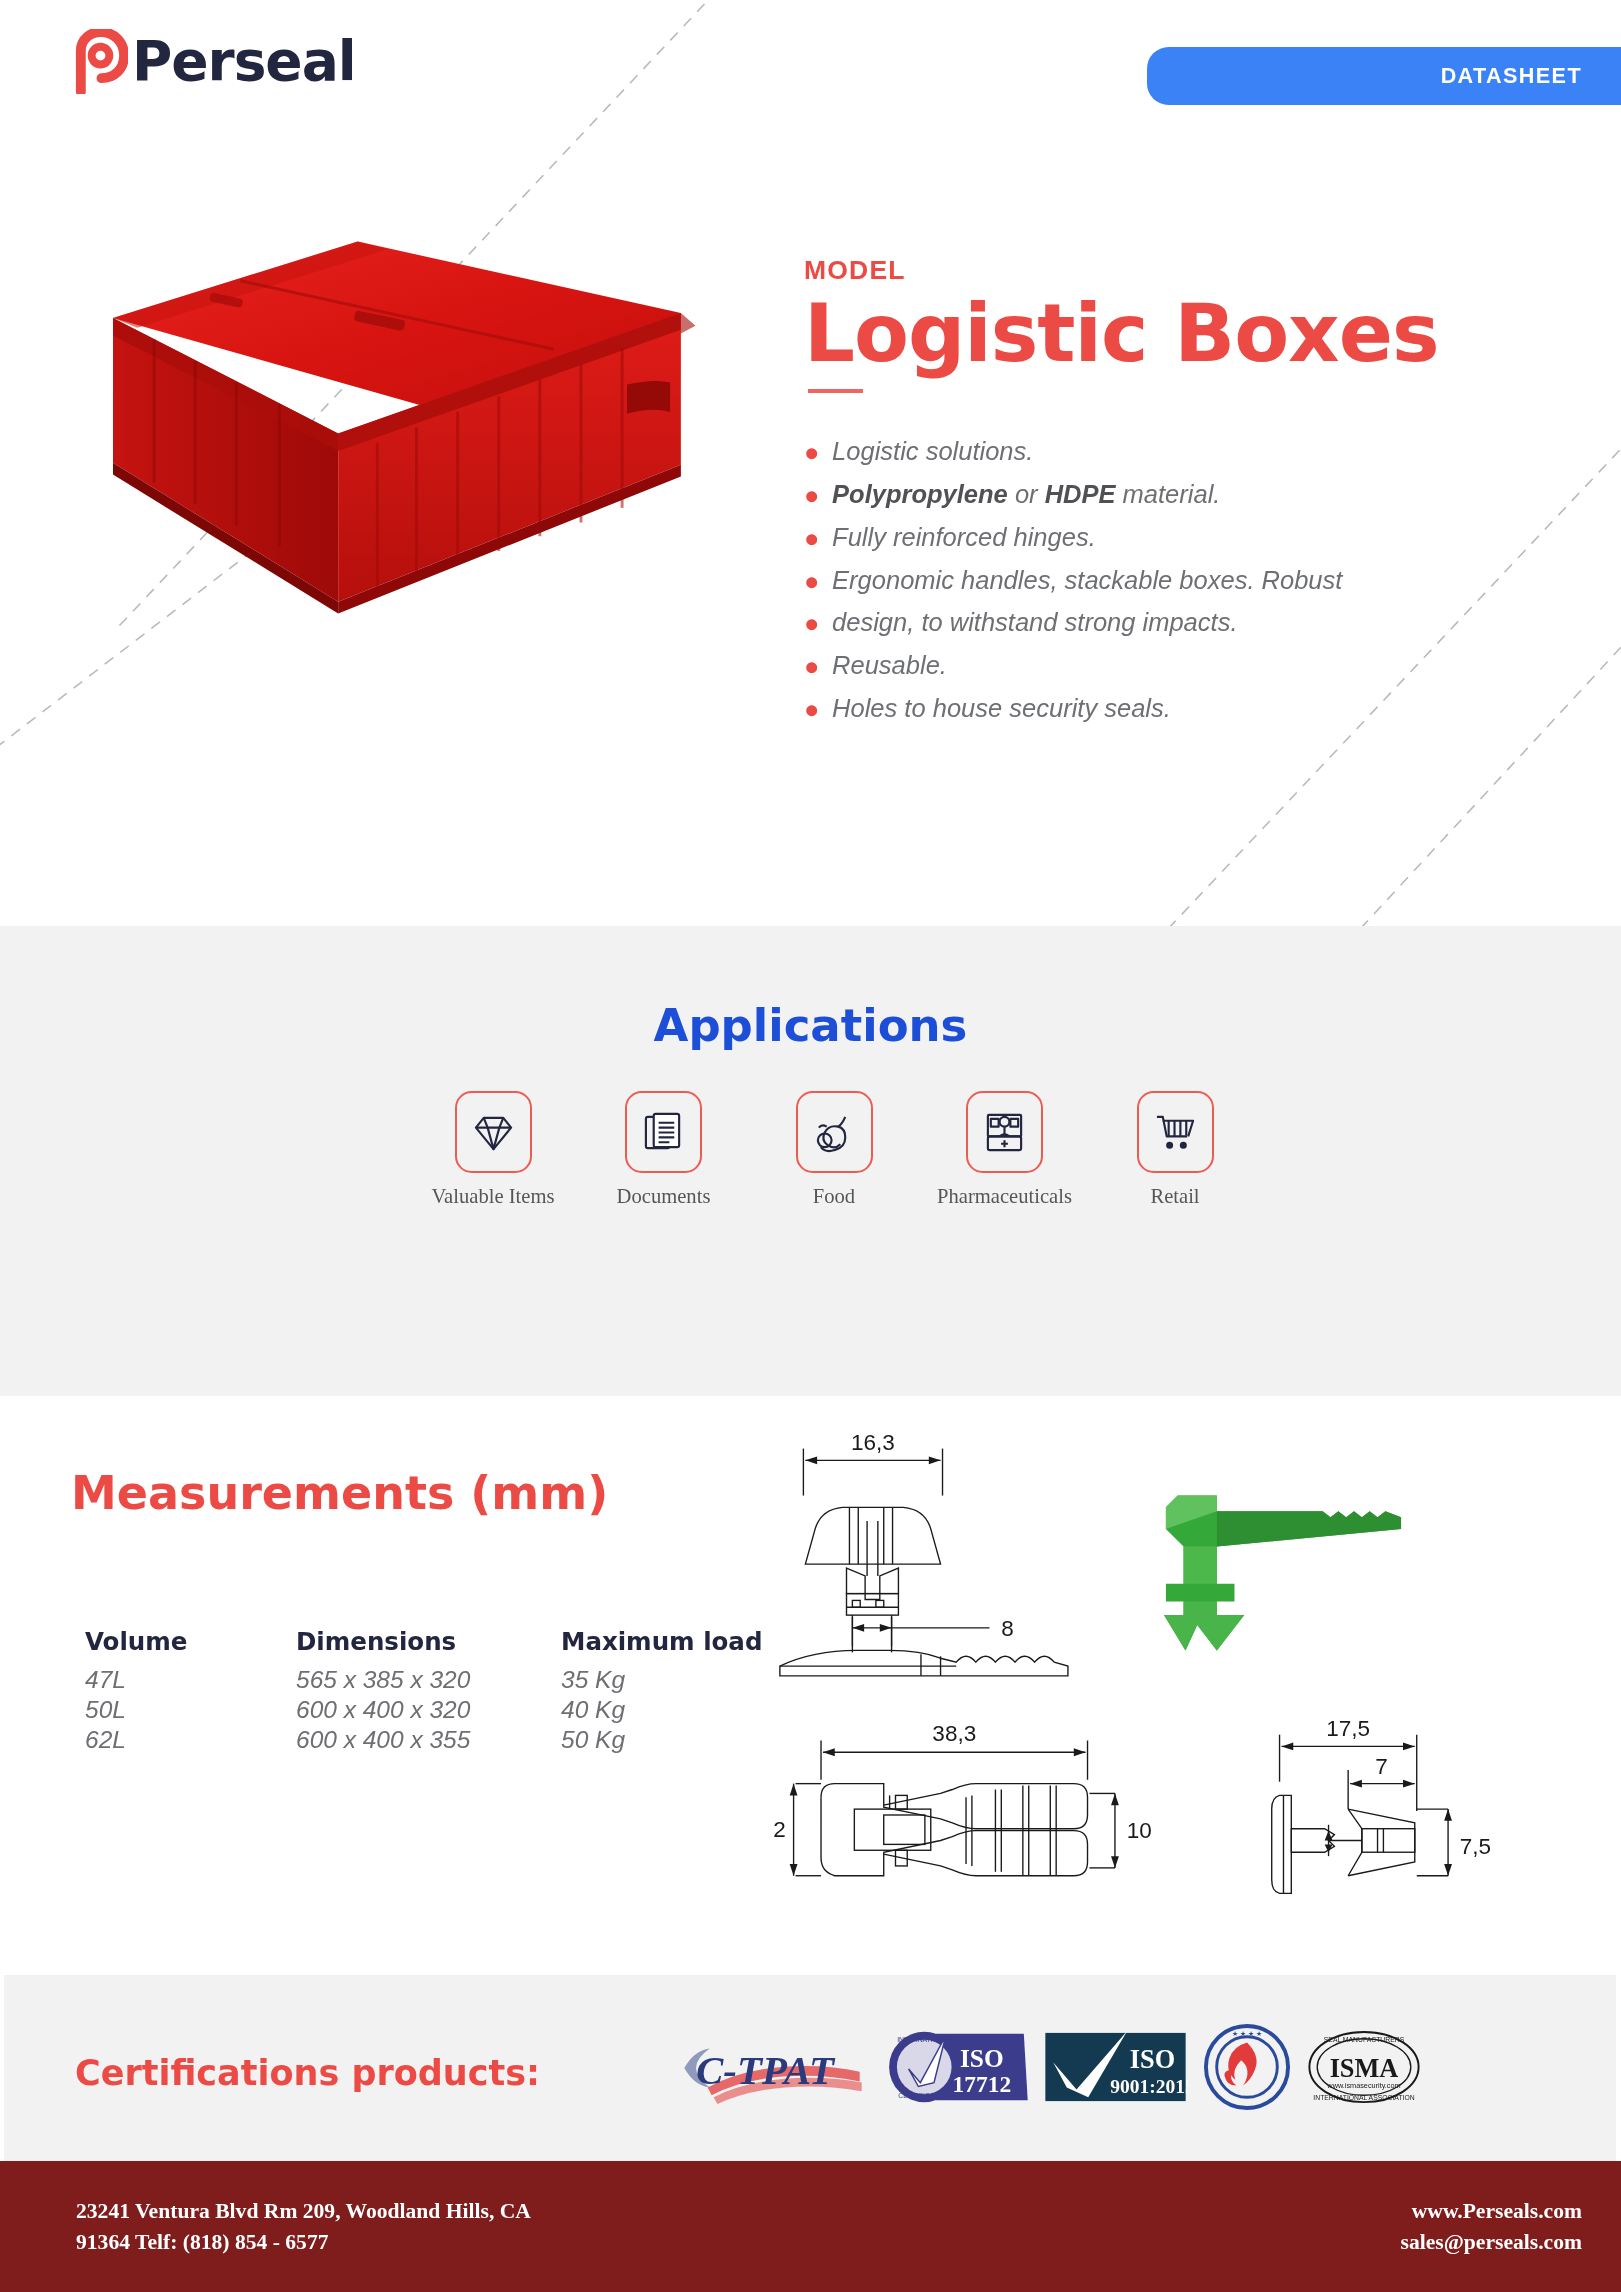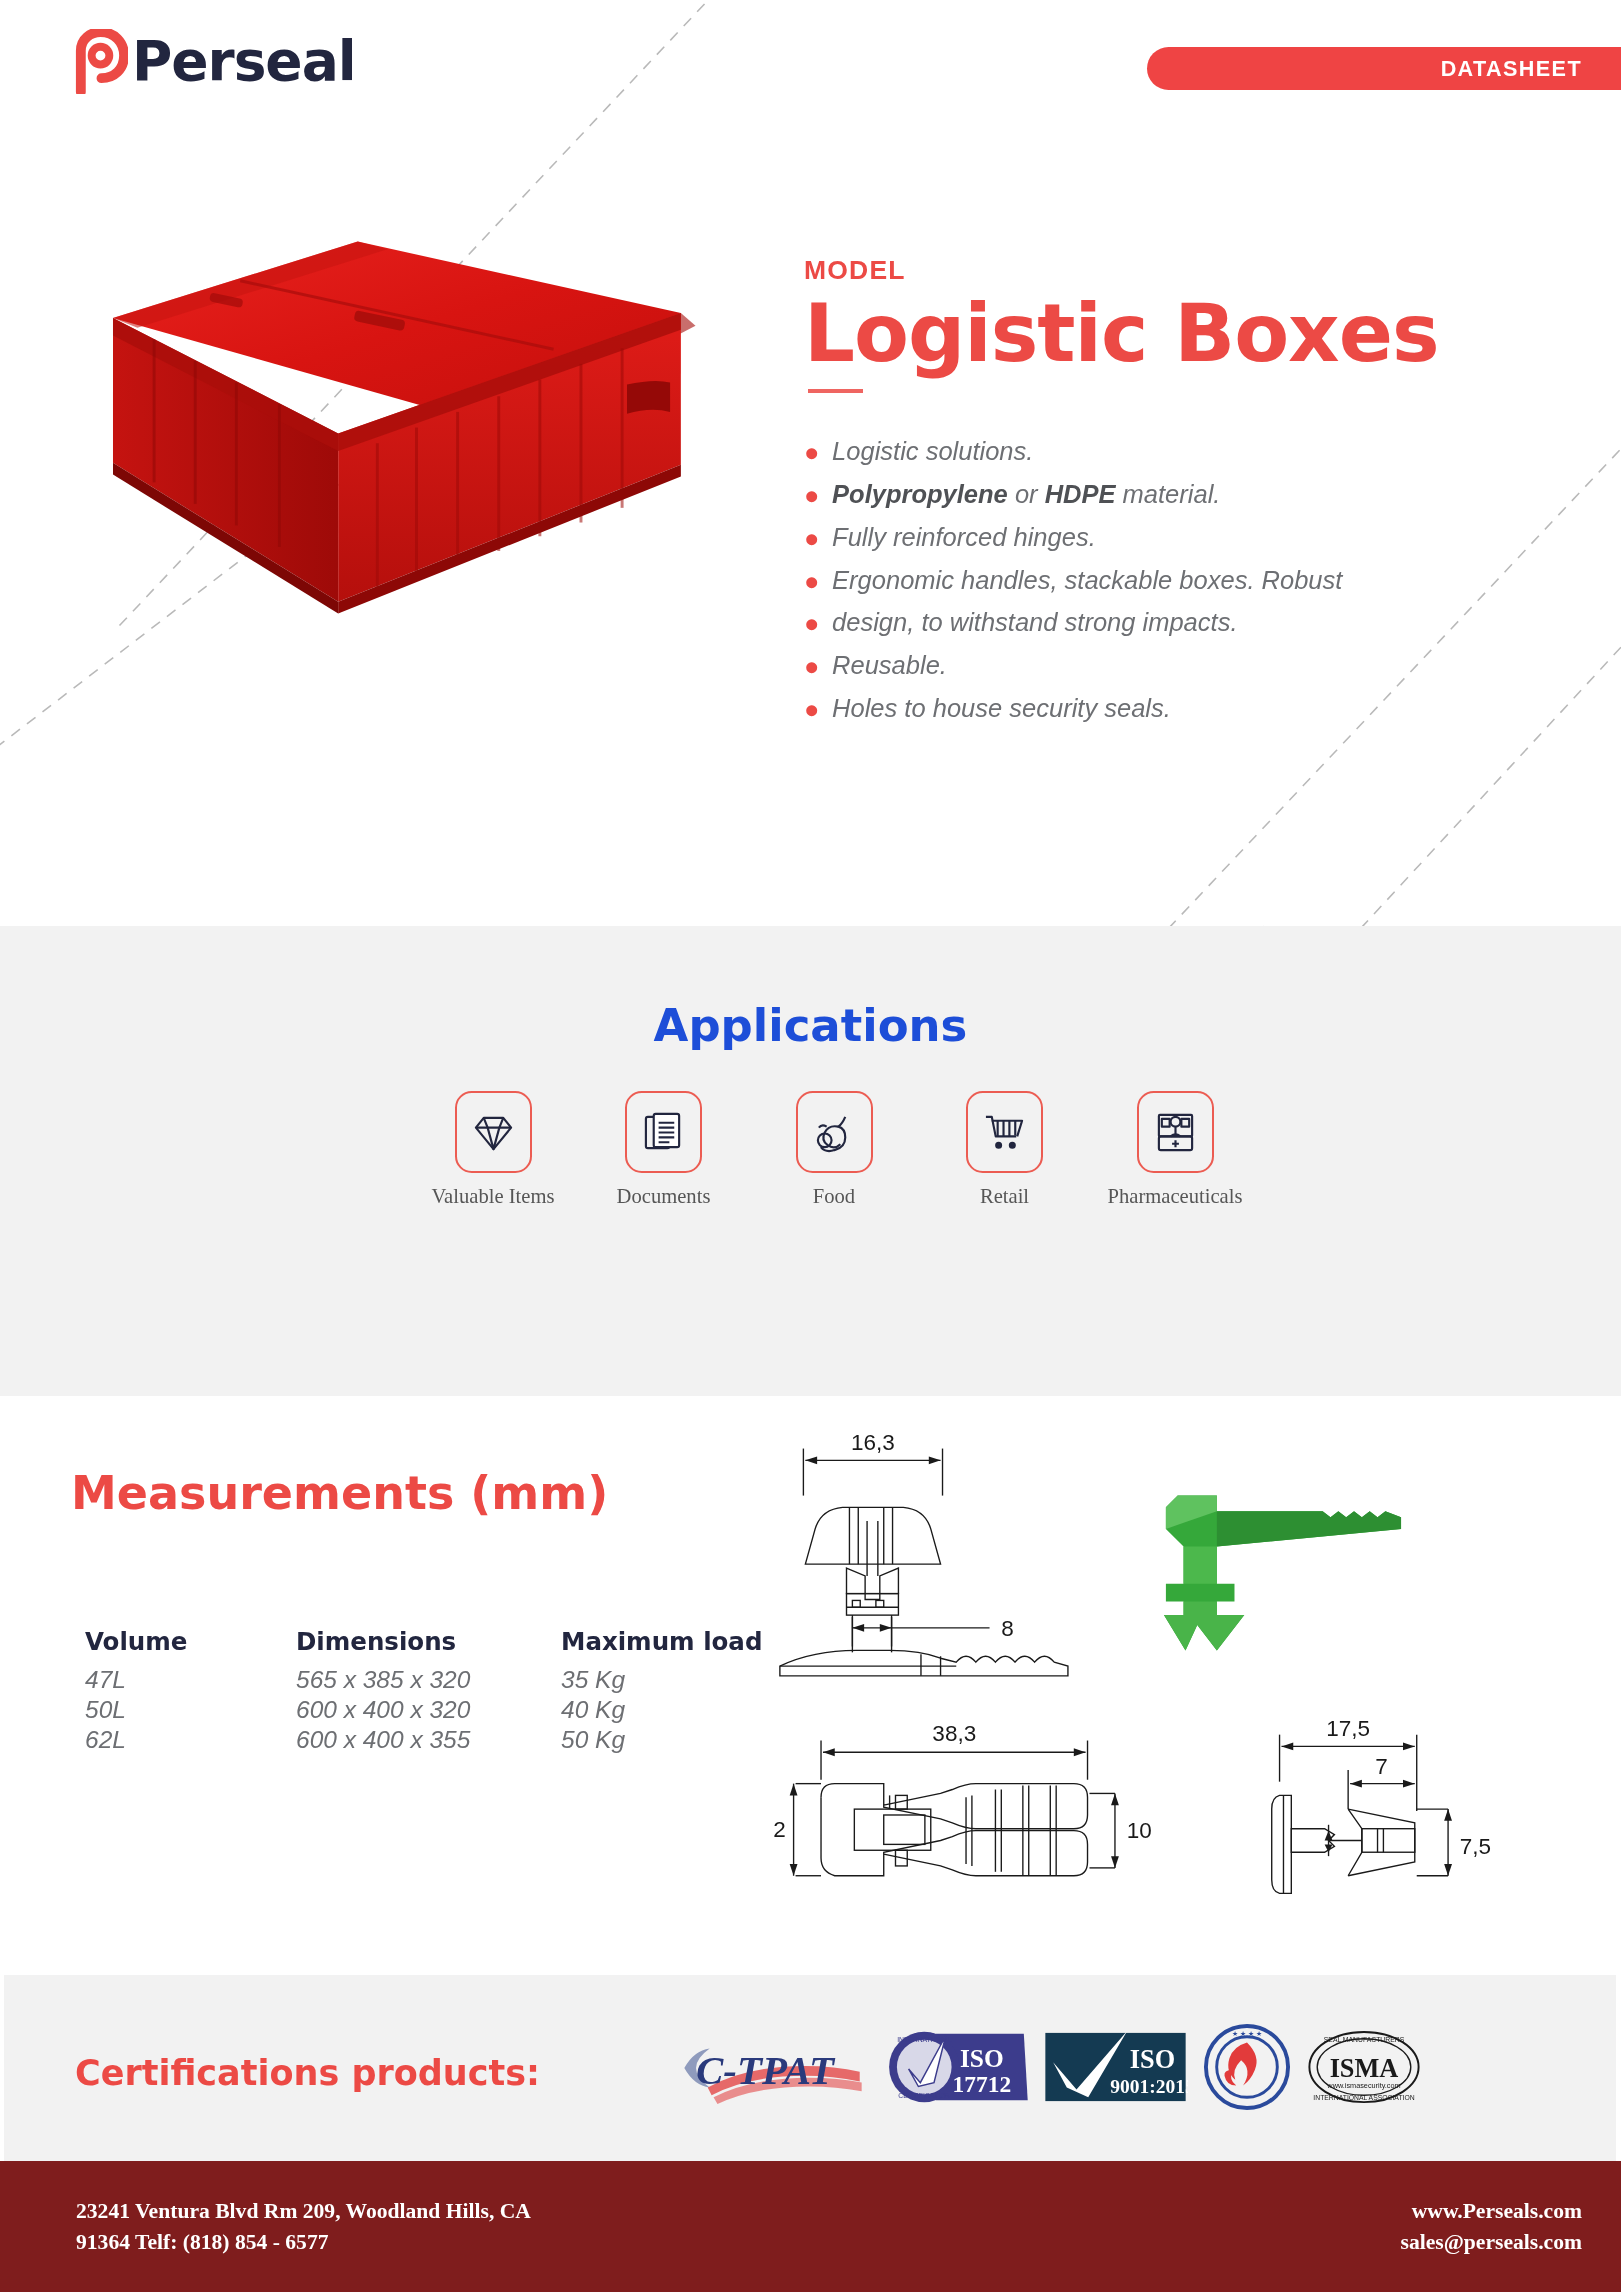--- a/index.html
+++ b/index.html
@@ -14,22 +14,22 @@
   
   .guides { position:absolute; inset:0; pointer-events:none; z-index:1; }
 
   
   .header { position:absolute; top:0; left:0; width:1621px; height:186px; z-index:5; }
   .logo { position:absolute; left:71px; top:29px; display:flex; align-items:center; }
   .logo-mark { width:57px; height:65px; position:relative; margin-right:3.9px; }
   .logo-text { font-size:55px; font-weight:700; color:#22263f; letter-spacing:-1px; line-height:1;
                font-family:"DejaVu Sans", sans-serif; }
   .datasheet-tab {
-    position:absolute; right:0; top:47px; height:43px;
-    background:#ef4444; border-radius:21.6px 0 0 21.6px;
+    position:absolute; right:0; top:47px; height:58px;
+    background:#3b82f6; border-radius:21.6px 0 0 21.6px;
     display:flex; align-items:center; justify-content:flex-start;
     padding:0 39px 0 294px;
   }
   .datasheet-tab span { color:#ffffff; font-weight:700; font-size:21.6px; letter-spacing:1.4px; }
 
   
   .hero { position:absolute; top:186px; left:0; width:1621px; height:740px; z-index:4; }
   .hero-photo { position:absolute; left:93px; top:34px; width:647px; height:421px; }
   .hero-right { position:absolute; left:804px; top:69px; width:774px; }
   .model-label { color:#ec4a45; font-weight:700; font-size:26.5px; letter-spacing:1.2px; margin-bottom:7.8px; }
@@ -236,43 +236,43 @@
               <path d="M26 16 q-10 -2 -14 6 q-4 8 3 13 q7 5 13 -1"></path>
               <path d="M14 16 q-5 -3 -8 1"></path>
               <circle cx="12" cy="30" r="7"></circle>
             </svg>
           </div>
           <div class="app-label">Food</div>
         </div>
         <div class="app-item">
           <div class="app-box">
             <svg width="43" height="43" viewBox="0 0 44 44" fill="none" stroke="#22263f" stroke-width="2.2" stroke-linejoin="round">
-              <path d="M3 6 h6 l4 20 h21"></path>
-              <path d="M9 10 h31 L35 26"></path>
-              <path d="M15 10 v16 M21 10 v16 M27 10 v16 M33 10 v15"></path>
-              <circle cx="16" cy="35" r="2.5" fill="#22263f"></circle>
-              <circle cx="30" cy="35" r="2.5" fill="#22263f"></circle>
-            </svg>
-          </div>
-          <div class="app-label">Retail</div>
-        </div>
-        <div class="app-item">
-          <div class="app-box">
-            <svg width="43" height="43" viewBox="0 0 44 44" fill="none" stroke="#22263f" stroke-width="2.2" stroke-linejoin="round">
               <rect x="5" y="4" width="34" height="22" rx="1"></rect>
               <circle cx="22" cy="11" r="5"></circle>
               <path d="M22 16 v10"></path>
               <path d="M17 26 q5 -4 10 0"></path>
               <rect x="8" y="8" width="8" height="8"></rect>
               <rect x="28" y="8" width="8" height="8"></rect>
               <rect x="5" y="26" width="34" height="14" rx="2"></rect>
               <path d="M22 30 v7 M18.5 33.5 h7"></path>
             </svg>
           </div>
           <div class="app-label">Pharmaceuticals</div>
+        </div>
+        <div class="app-item">
+          <div class="app-box">
+            <svg width="43" height="43" viewBox="0 0 44 44" fill="none" stroke="#22263f" stroke-width="2.2" stroke-linejoin="round">
+              <path d="M3 6 h6 l4 20 h21"></path>
+              <path d="M9 10 h31 L35 26"></path>
+              <path d="M15 10 v16 M21 10 v16 M27 10 v16 M33 10 v15"></path>
+              <circle cx="16" cy="35" r="2.5" fill="#22263f"></circle>
+              <circle cx="30" cy="35" r="2.5" fill="#22263f"></circle>
+            </svg>
+          </div>
+          <div class="app-label">Retail</div>
         </div>
       </div>
   </div>
 
   <div class="meas">
     <div class="meas-title">Measurements (mm)</div>
 
     <div class="meas-table">
       <table>
         <thead>

